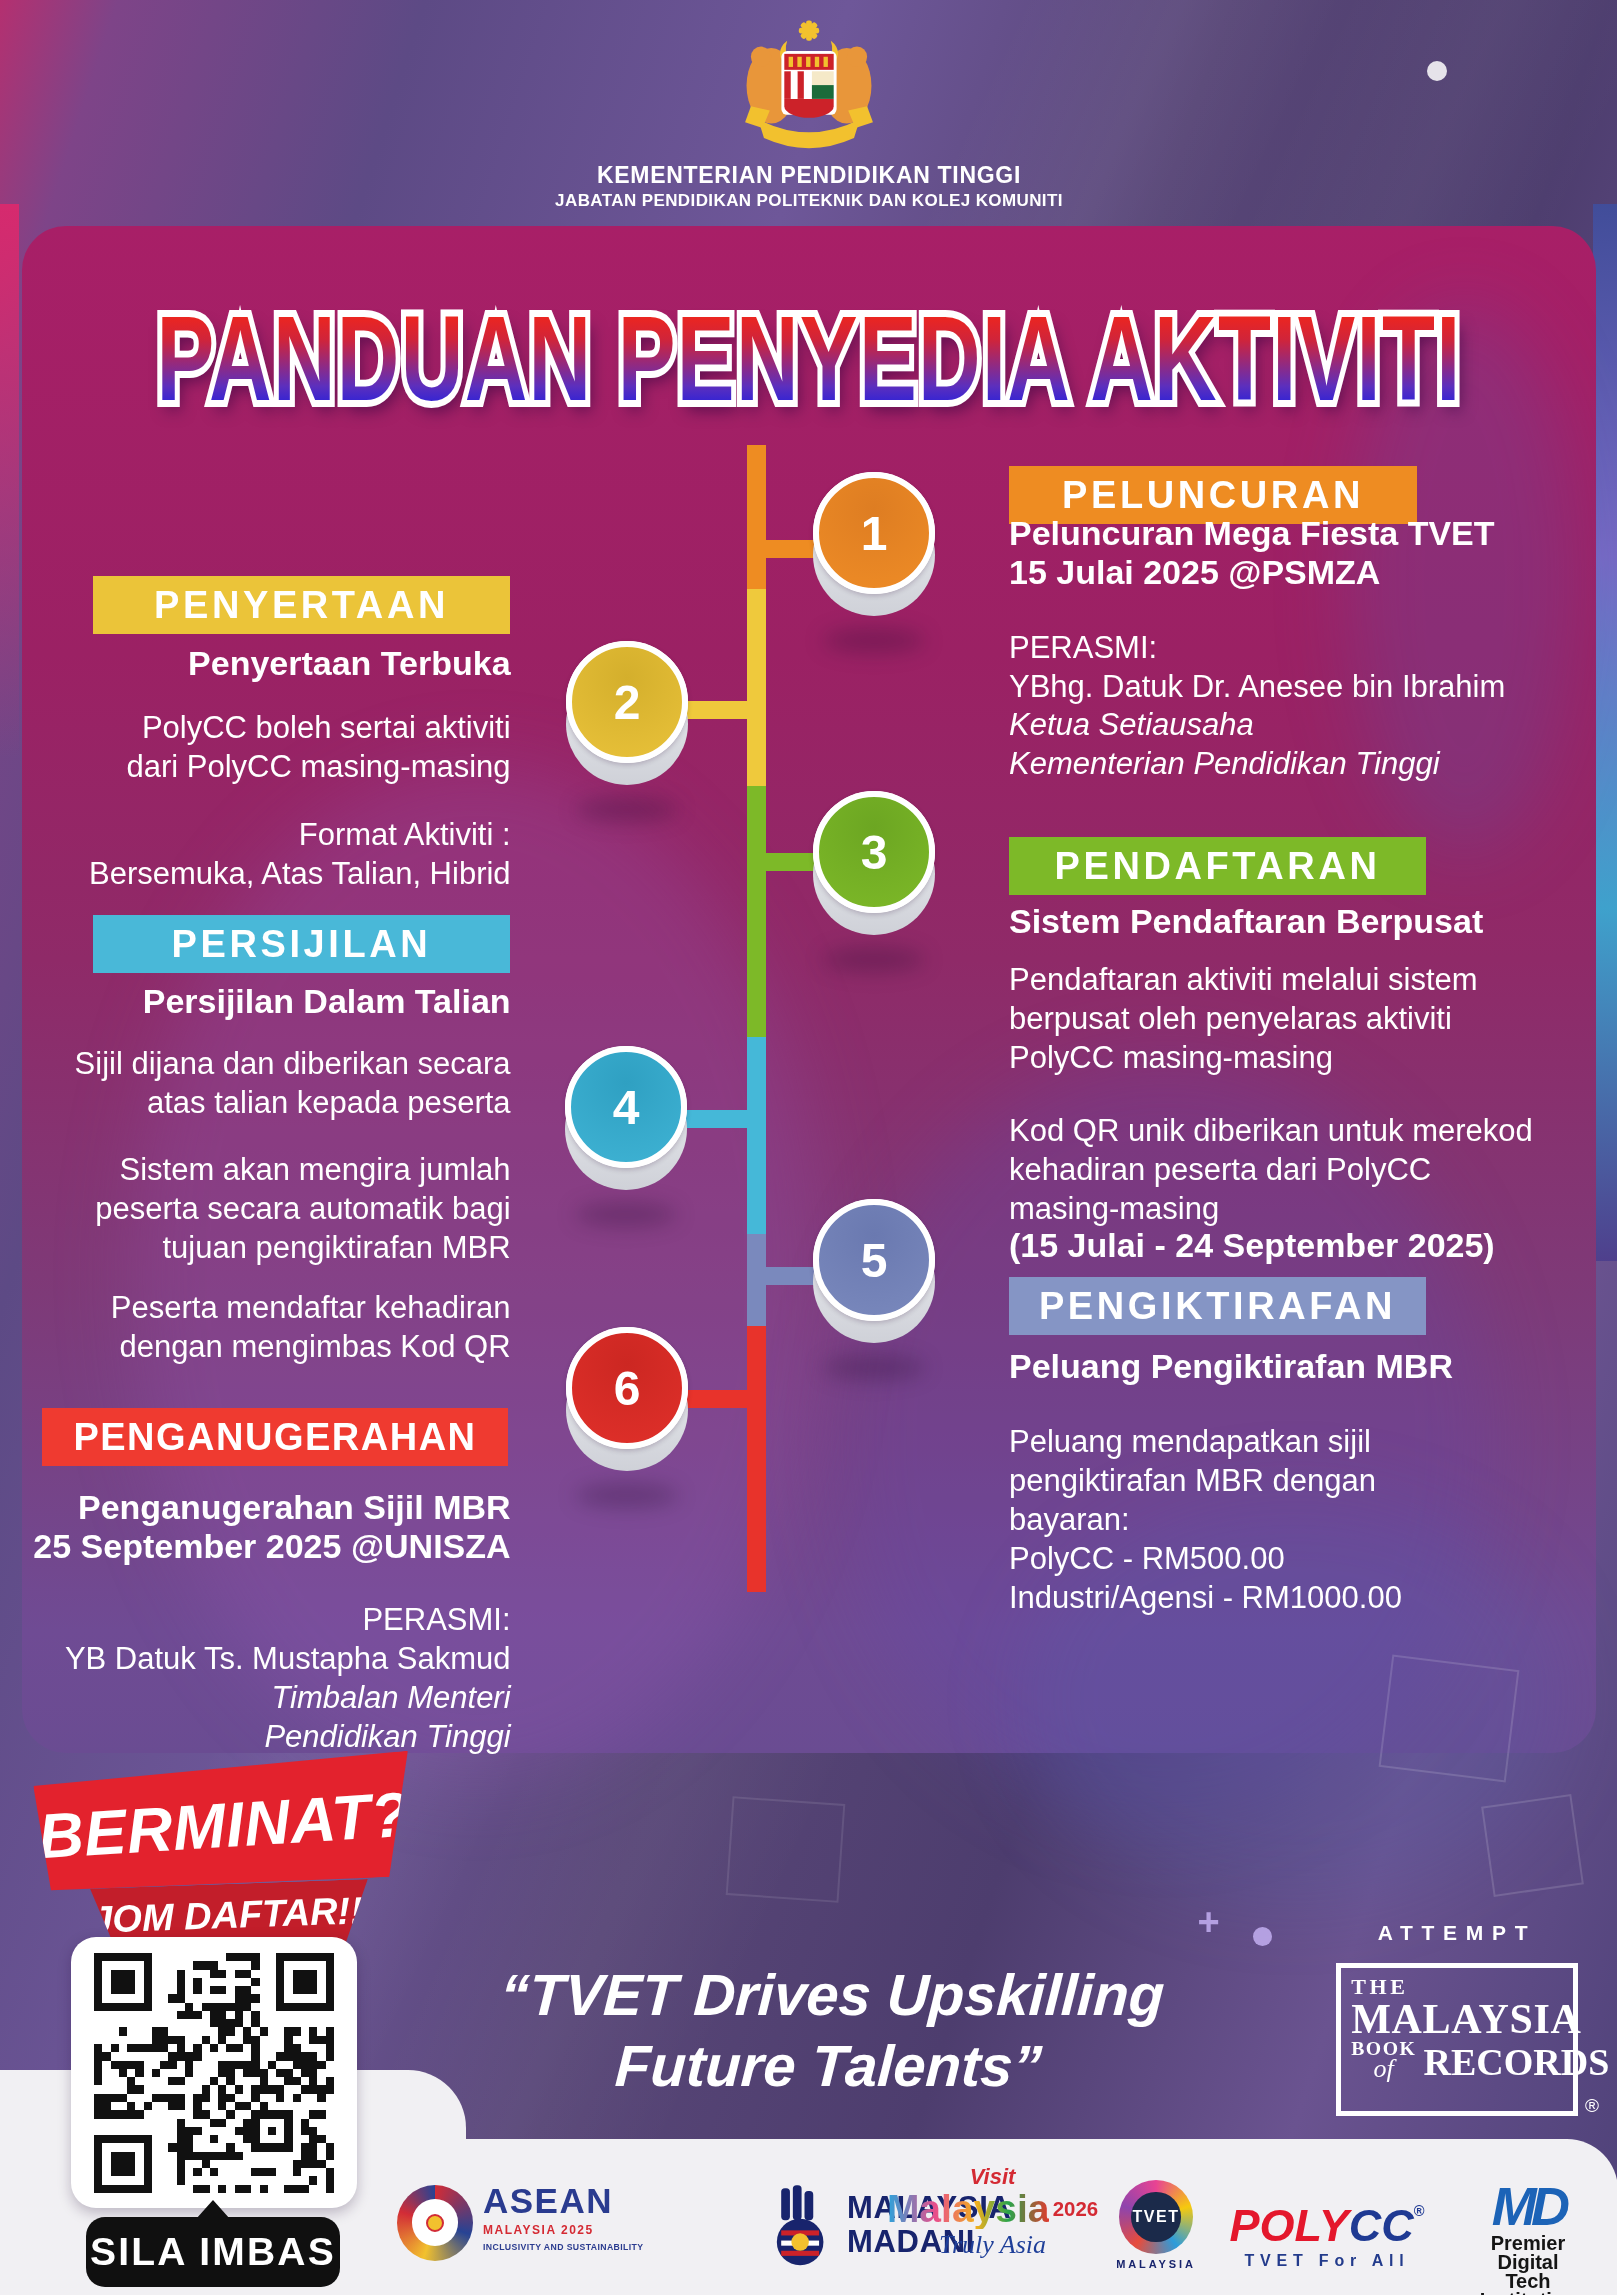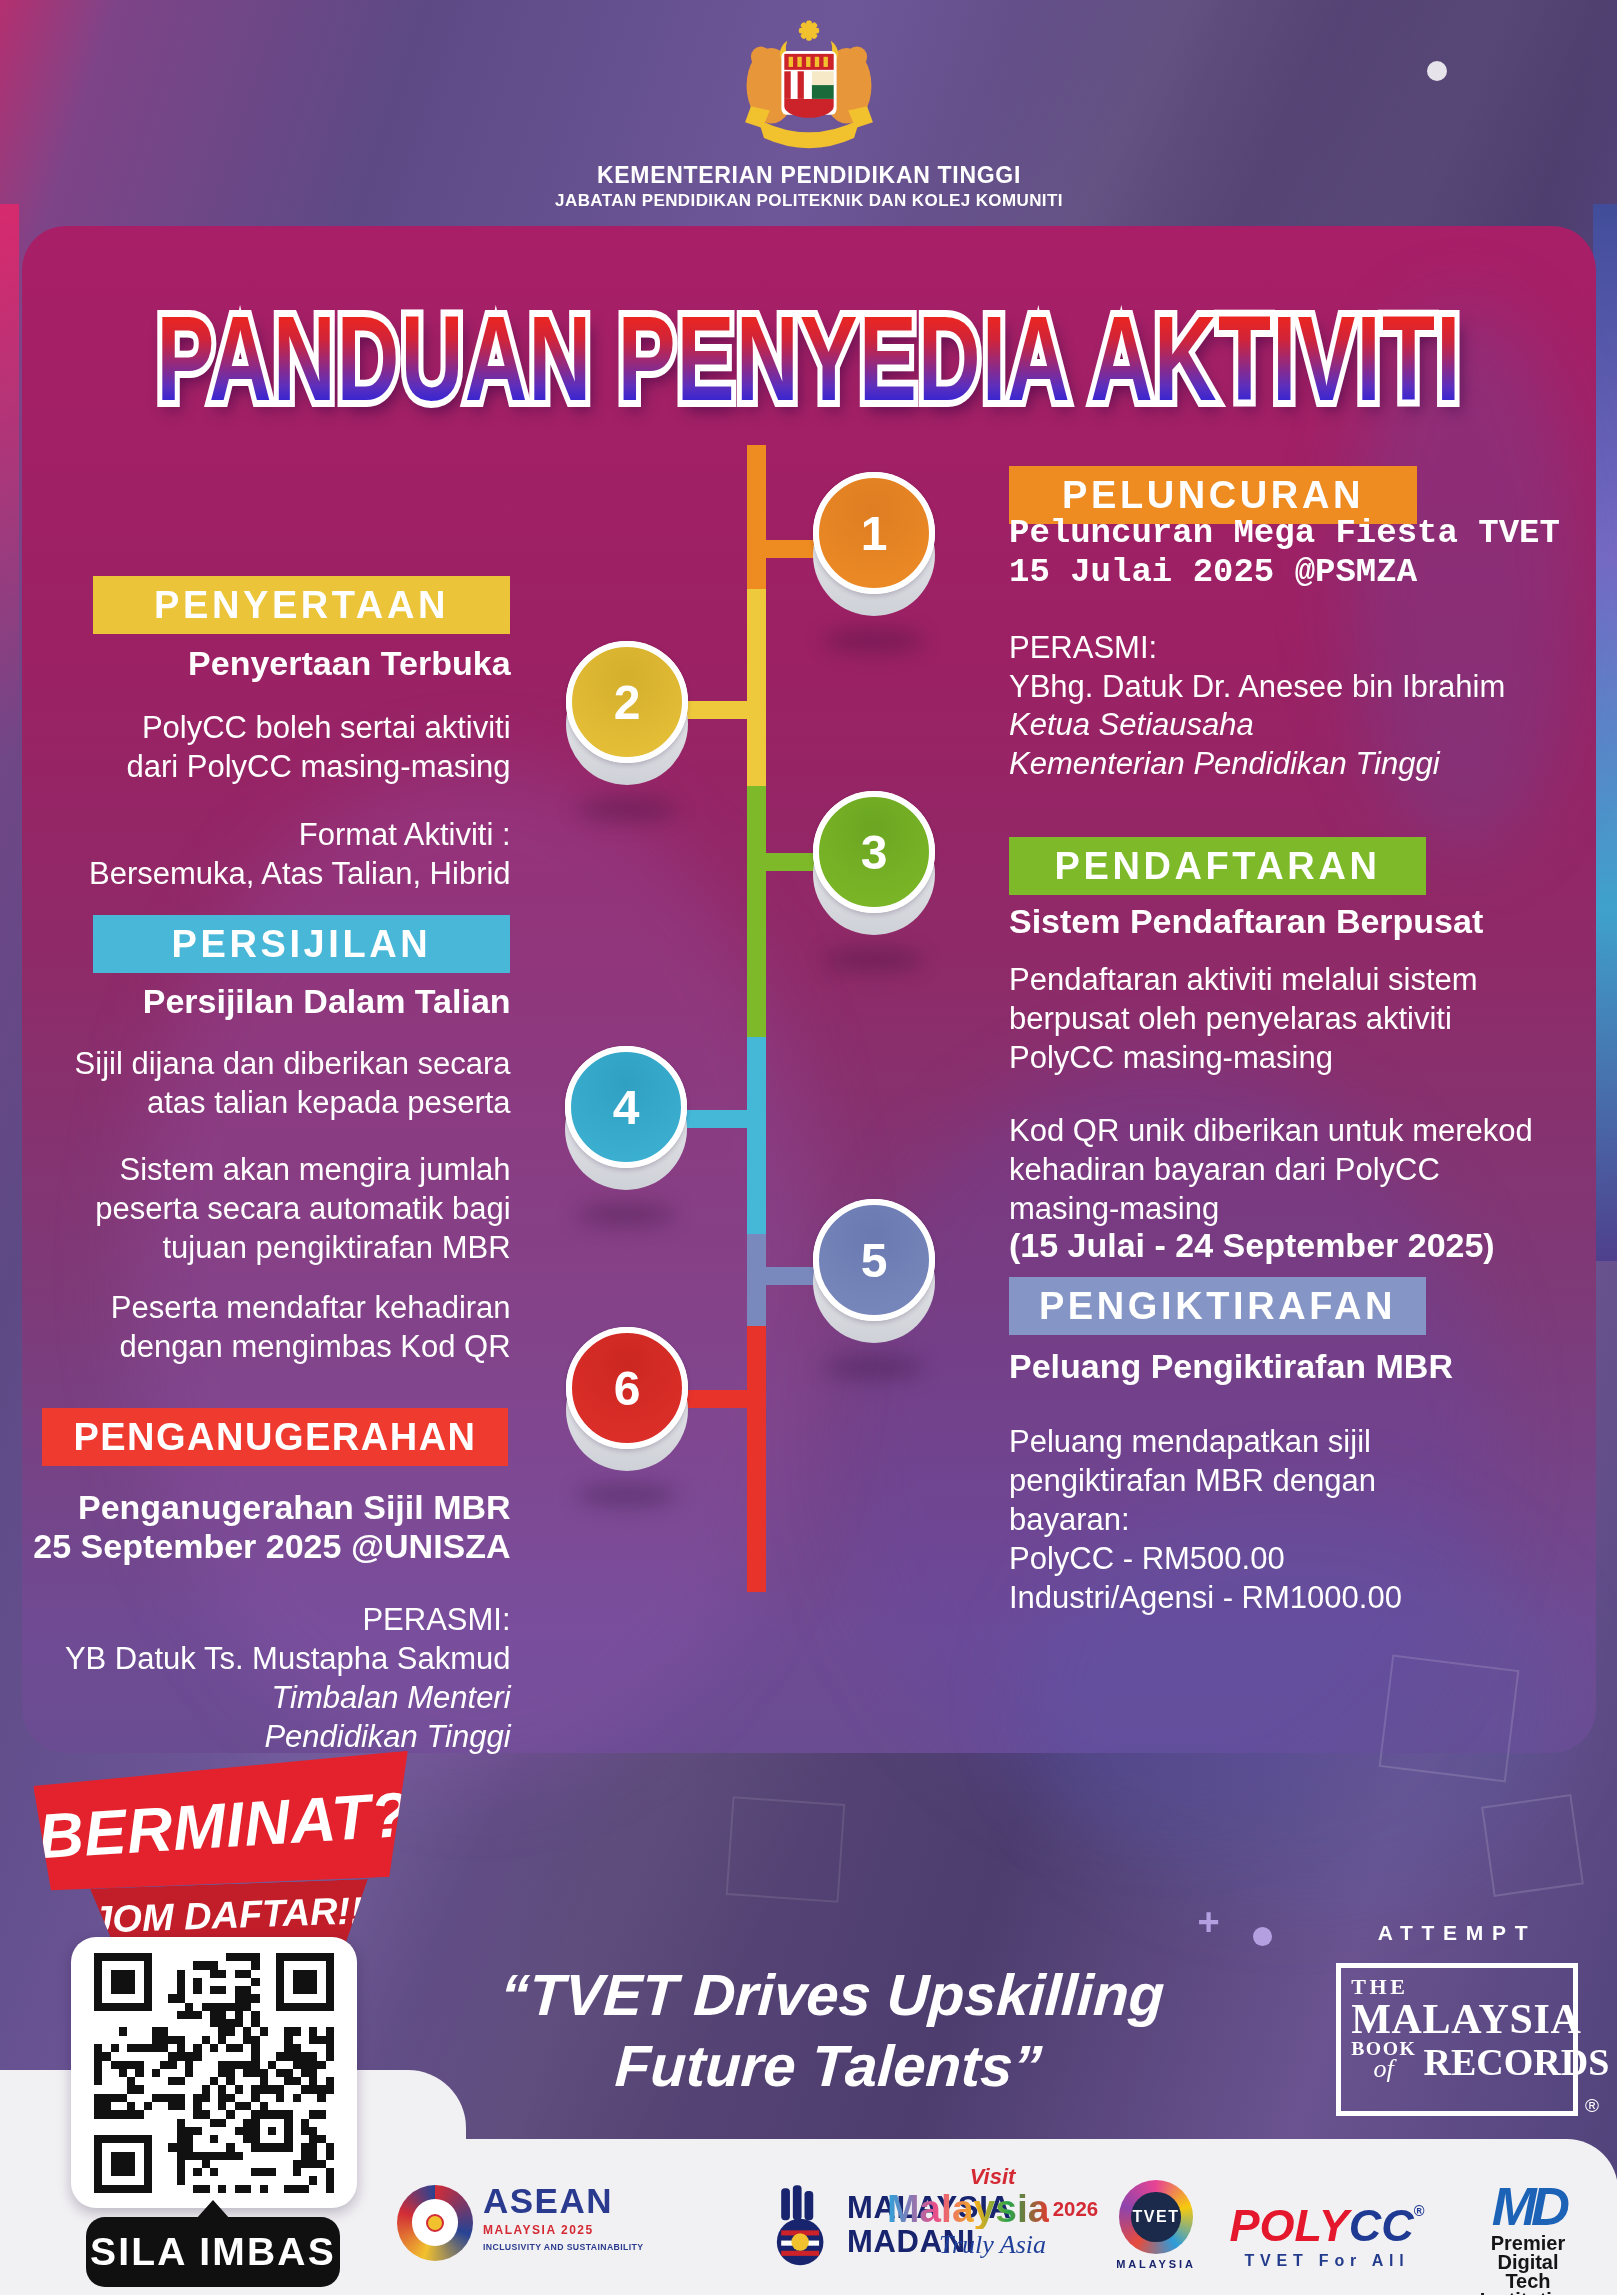--- a/index.html
+++ b/index.html
@@ -79,21 +79,21 @@
   .h-pendaftaran{left:1009px;top:837px;width:417px;background:#7db928;}
   .h-pengiktirafan{left:1009px;top:1277px;width:417px;background:#8595c5;}
   .h-penyertaan{left:93px;top:576px;width:417px;background:#ebc439;}
   .h-persijilan{left:93px;top:915px;width:417px;background:#49b8d8;}
   .h-penganugerahan{left:42px;top:1408px;width:466px;background:#ef3a30;letter-spacing:1.5px;}
   .txt{position:absolute;color:#fff;font-size:31px;line-height:39px;}
   .rcol{left:1009px;width:561px;text-align:left;}
   .lcol{left:14.6px;width:496px;text-align:right;}
   .bold{font-weight:bold;font-size:34px;line-height:39px;}
   .ital{font-style:italic;}
-  .t-pel-sub{top:514px;font-family:Liberation Mono, monospace;}
+  .t-pel-sub{top:514px;}
   .t-pel-off{top:628px;}
   .t-pel-tit{top:705px;}
   .t-pen-sub{top:644px;}
   .t-pen-p1{top:708px;}
   .t-pen-p2{top:815px;}
   .t-pdf-sub{top:902px;}
   .t-pdf-p1{top:960px;}
   .t-pdf-p2{top:1111px;}
   .t-pdf-date{top:1226px;}
   .t-per-sub{top:982px;}
@@ -299,21 +299,21 @@
 15 Julai 2025 @PSMZA</div>
   <div class="txt rcol pre t-pel-off">PERASMI:
 YBhg. Datuk Dr. Anesee bin Ibrahim</div>
   <div class="txt rcol ital pre t-pel-tit">Ketua Setiausaha
 Kementerian Pendidikan Tinggi</div>
   <div class="txt rcol bold t-pdf-sub">Sistem Pendaftaran Berpusat</div>
   <div class="txt rcol pre t-pdf-p1">Pendaftaran aktiviti melalui sistem
 berpusat oleh penyelaras aktiviti
 PolyCC masing-masing</div>
   <div class="txt rcol pre t-pdf-p2">Kod QR unik diberikan untuk merekod
-kehadiran bayaran dari PolyCC
+kehadiran peserta dari PolyCC
 masing-masing</div>
   <div class="txt rcol bold t-pdf-date">(15 Julai - 24 September 2025)</div>
   <div class="txt rcol bold t-pgk-sub">Peluang Pengiktirafan MBR</div>
   <div class="txt rcol pre t-pgk-p1">Peluang mendapatkan sijil
 pengiktirafan MBR dengan
 bayaran:
 PolyCC - RM500.00
 Industri/Agensi - RM1000.00</div>
 
   <div class="txt lcol bold t-pen-sub">Penyertaan Terbuka</div>

